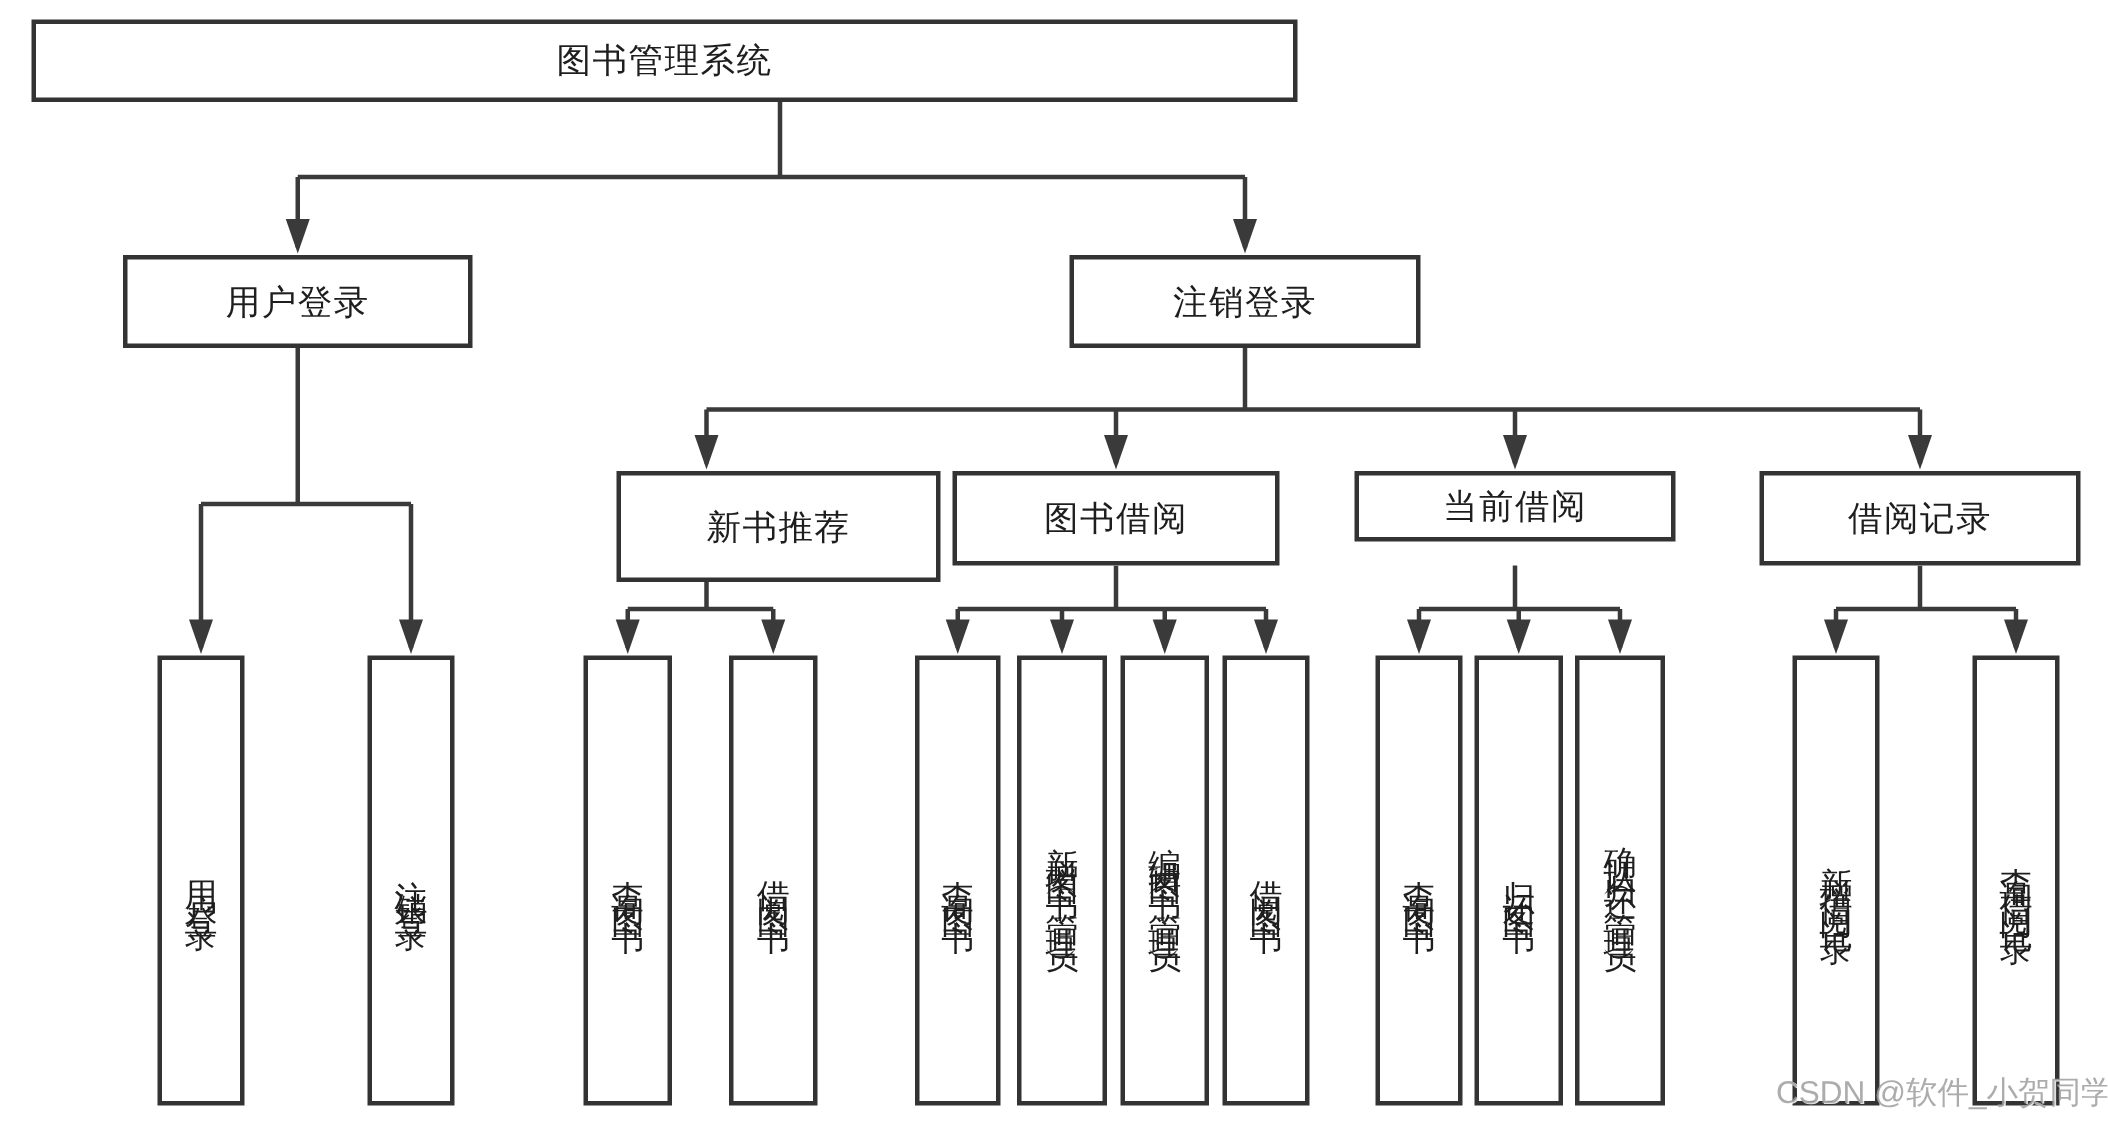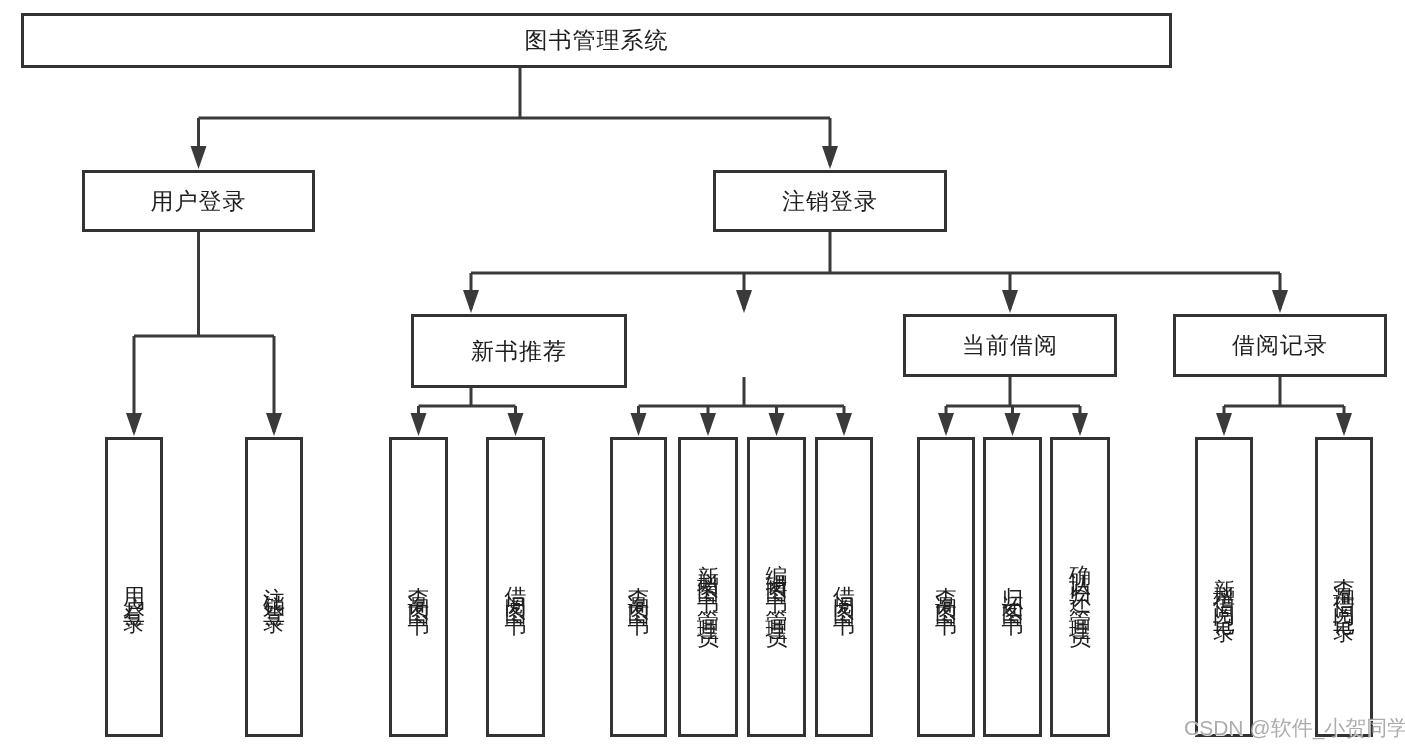--- a/index.html
+++ b/index.html
@@ -89,35 +89,38 @@
       <polygon points="768.5,413 784.5,413 776.5,436"></polygon>
       <polygon points="836,413 852,413 844,436"></polygon>
       <polygon points="938,413 954,413 946,436"></polygon>
       <polygon points="1004.5,413 1020.5,413 1012.5,436"></polygon>
       <polygon points="1072,413 1088,413 1080,436"></polygon>
       <polygon points="1216,413 1232,413 1224,436"></polygon>
       <polygon points="1336,413 1352,413 1344,436"></polygon>
     </g>
   </svg>
 
-  <div class="box h-box" style="left:21px; top:13px; width:1151px; height:55px;">
+  <div class="box h-box" style="left:21px; top:13px; width:844px; height:55px;">
     <span>图书管理系统</span>
   </div>
 
   <div class="box h-box" style="left:82px; top:170px; width:233px; height:62px;">
     <span>用户登录</span>
   </div>
   <div class="box h-box" style="left:713px; top:170px; width:234px; height:62px;">
     <span>注销登录</span>
   </div>
 
   <div class="box h-box" style="left:363px; top:314px; width:216px; height:74px;margin-left:48px;">
     <span>新书推荐</span>
   </div>
-  <div class="box h-box" style="left:903px; top:314px; width:214px; height:63px;">
+  <div class="box h-box" style="left:635px; top:314px; width:218px; height:63px;">
+    <span>图书借阅</span>
+  </div>
+  <div class="box h-box" style="left:903px; top:314px; width:214px; height:47px;">
     <span>当前借阅</span>
   </div>
   <div class="box h-box" style="left:1173px; top:314px; width:214px; height:63px;">
     <span>借阅记录</span>
   </div>
 
   <div class="box v-box" style="left:105px; top:437px; width:58px; height:300px;">
     <span>用户登录</span>
   </div>
   <div class="box v-box" style="left:245px; top:437px; width:58px; height:300px;">

